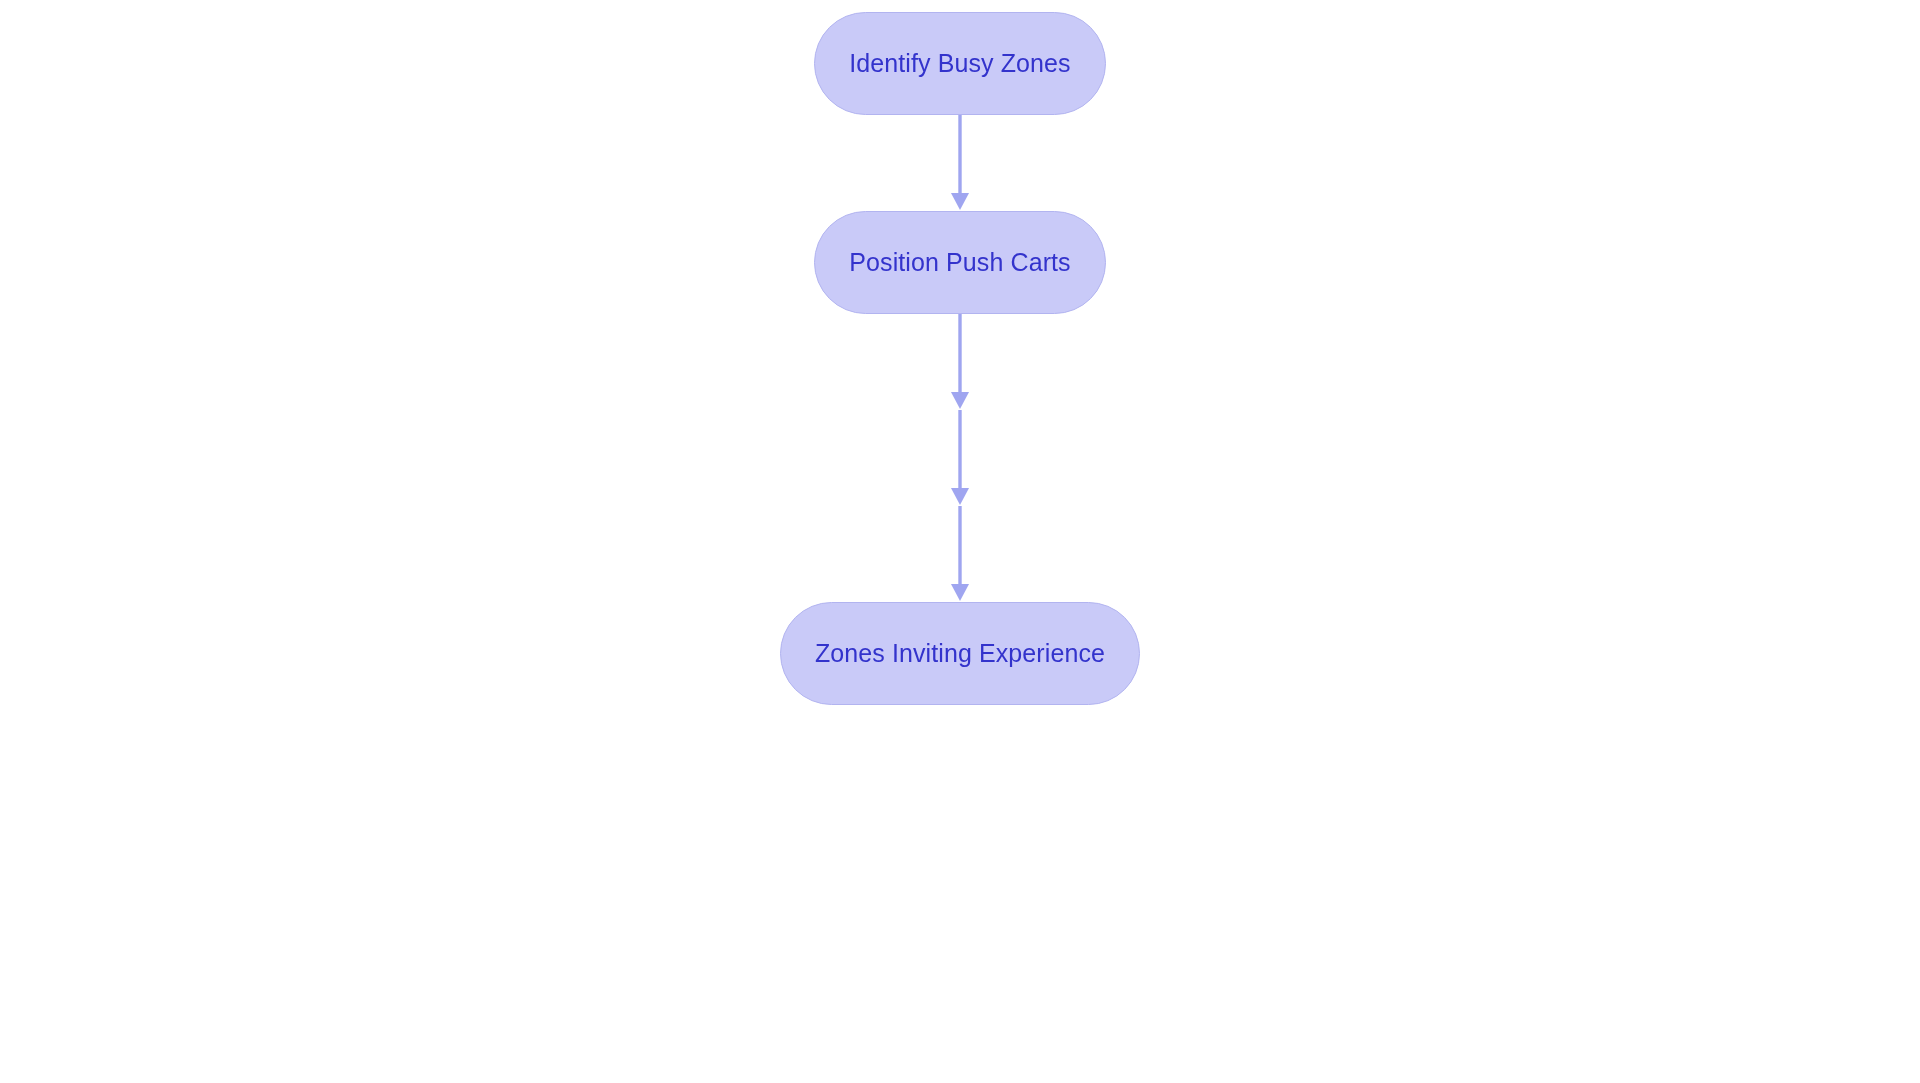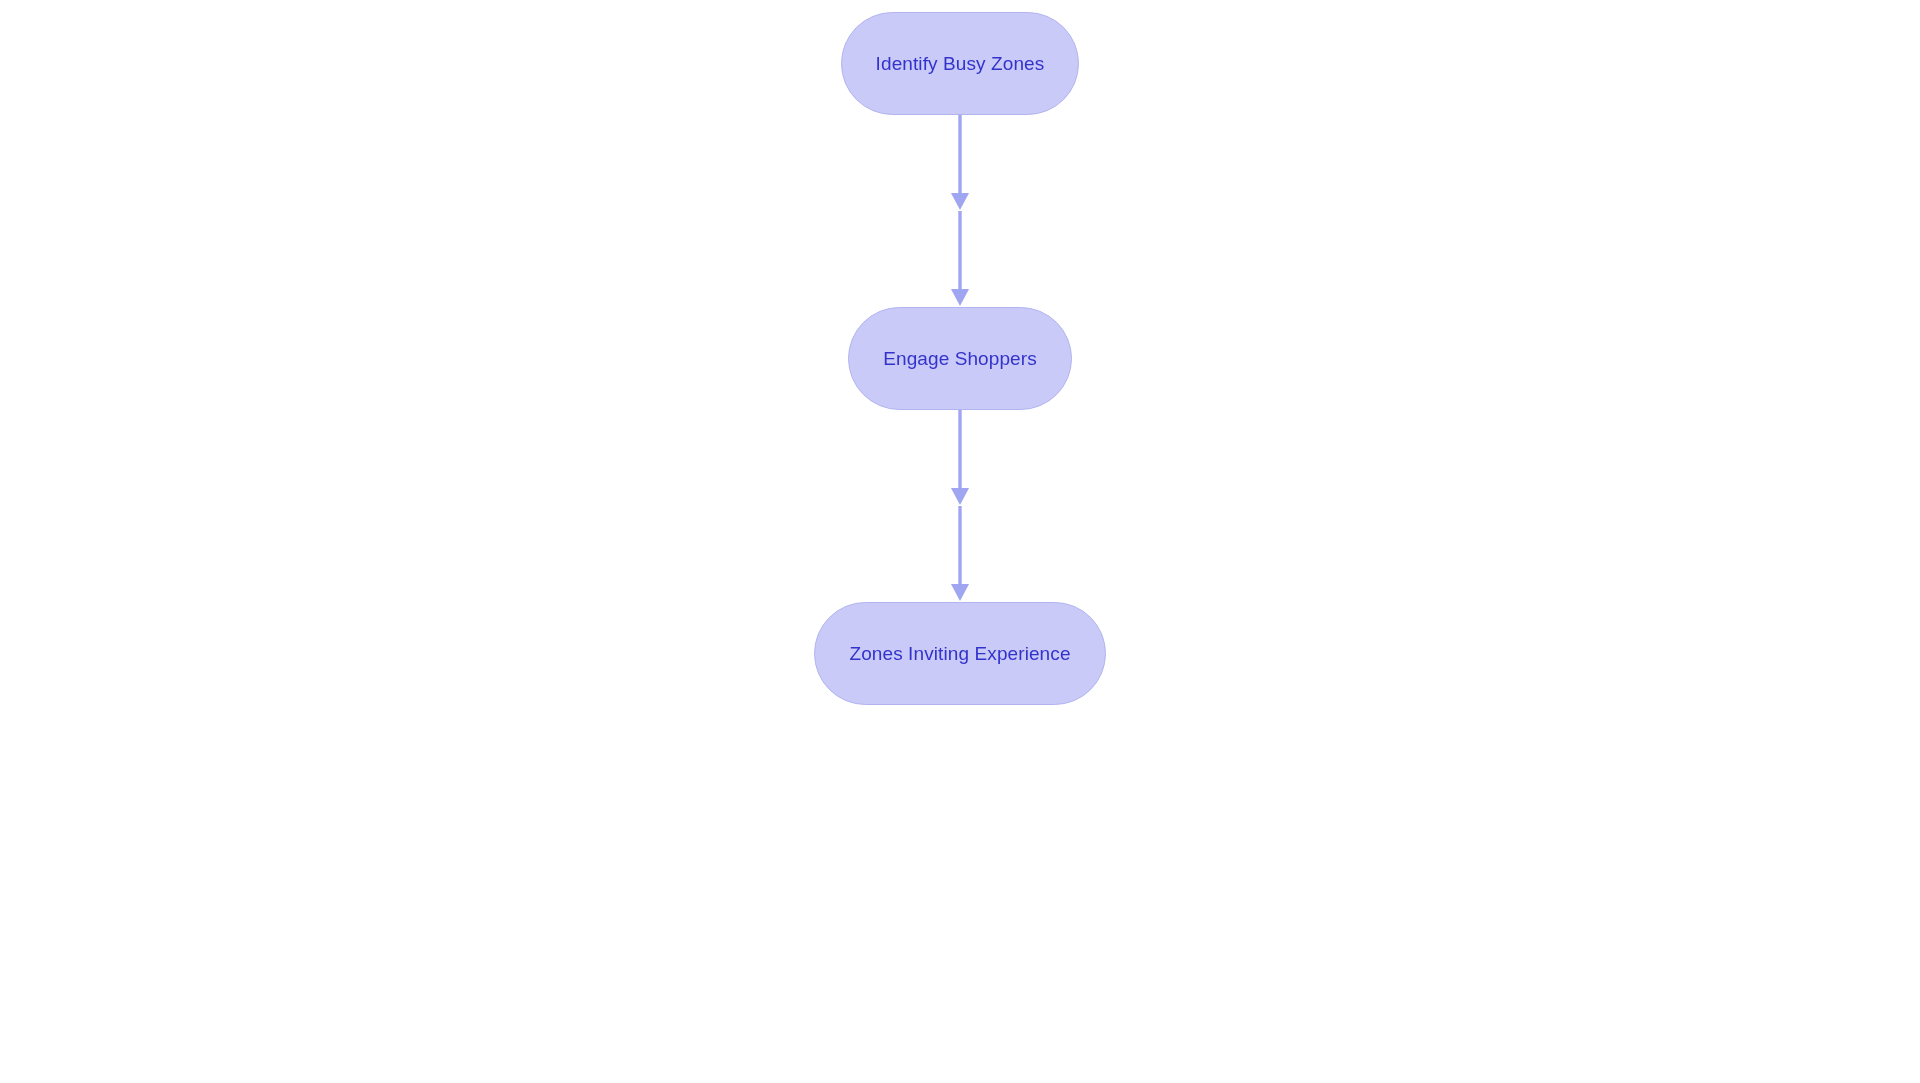--- a/index.html
+++ b/index.html
@@ -39,21 +39,21 @@
   .node {
     box-sizing: border-box;
     height: 103px;
     border-radius: 999px;
     background: #c9caf8;
     border: 1.6px solid #b2b4f0;
     color: #3333cc;
     display: flex;
     align-items: center;
     justify-content: center;
-    font-size: 19px;
+    font-size: 25px;
     font-weight: 400;
     letter-spacing: 0.1px;
     line-height: 1;
     white-space: nowrap;
     padding: 12px 34px;
     user-select: none;
   }
   .connector {
     position: relative;
     width: 20px;
@@ -89,41 +89,41 @@
         <span>Identify Busy Zones</span>
       </div>
       <span class="connector">
         <svg viewBox="0 0 20 96" xmlns="http://www.w3.org/2000/svg" aria-hidden="true">
           <line class="conn-line" x1="10" y1="0" x2="10" y2="78"></line>
           <polygon class="conn-head" points="1,78 19,78 10,95"></polygon>
         </svg>
       </span>
     </div>
 
+    <div class="flow-step">
+      <div class="node">
+        <span>Position Push Carts</span>
+      </div>
+      <span class="connector">
+        <svg viewBox="0 0 20 96" xmlns="http://www.w3.org/2000/svg" aria-hidden="true">
+          <line class="conn-line" x1="10" y1="0" x2="10" y2="78"></line>
+          <polygon class="conn-head" points="1,78 19,78 10,95"></polygon>
+        </svg>
+      </span>
+    </div>
 
     <div class="flow-step">
       <span class="connector">
         <svg viewBox="0 0 20 96" xmlns="http://www.w3.org/2000/svg" aria-hidden="true">
           <line class="conn-line" x1="10" y1="0" x2="10" y2="78"></line>
           <polygon class="conn-head" points="1,78 19,78 10,95"></polygon>
         </svg>
       </span>
     </div>
 
-    <div class="flow-step">
-      <div class="node">
-        <span>Engage Shoppers</span>
-      </div>
-      <span class="connector">
-        <svg viewBox="0 0 20 96" xmlns="http://www.w3.org/2000/svg" aria-hidden="true">
-          <line class="conn-line" x1="10" y1="0" x2="10" y2="78"></line>
-          <polygon class="conn-head" points="1,78 19,78 10,95"></polygon>
-        </svg>
-      </span>
-    </div>
 
     <div class="flow-step">
       <span class="connector">
         <svg viewBox="0 0 20 96" xmlns="http://www.w3.org/2000/svg" aria-hidden="true">
           <line class="conn-line" x1="10" y1="0" x2="10" y2="78"></line>
           <polygon class="conn-head" points="1,78 19,78 10,95"></polygon>
         </svg>
       </span>
     </div>
 

